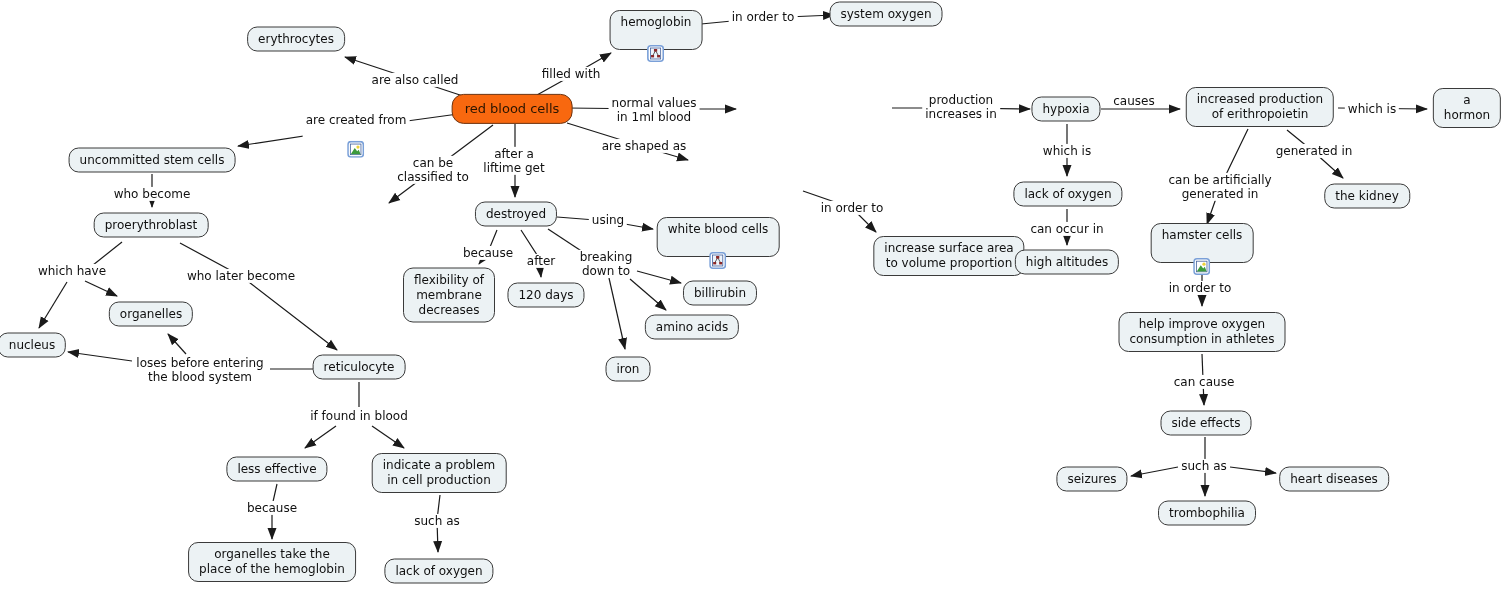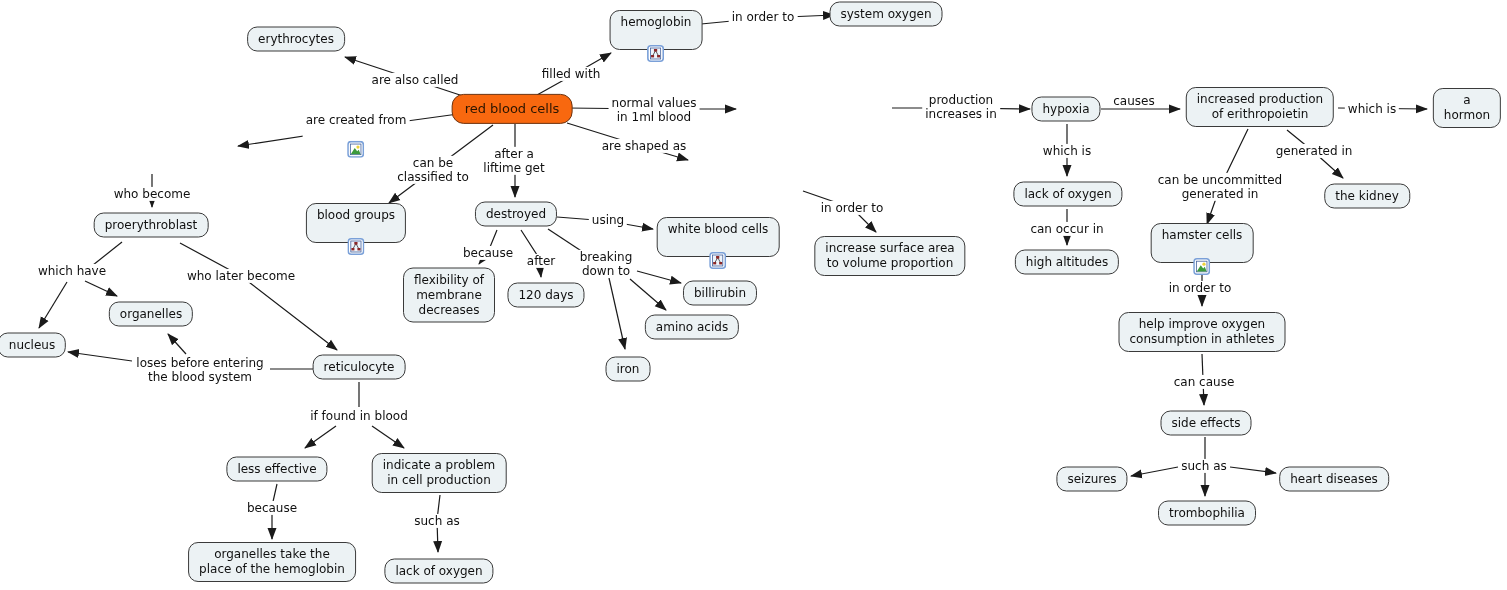--- a/index.html
+++ b/index.html
@@ -120,21 +120,21 @@
   <div class="llabel" style="left:272px;top:508px"><span>because</span></div>
   <div class="llabel" style="left:437px;top:521px"><span>such as</span></div>
   <div class="llabel" style="left:488px;top:253px"><span>because</span></div>
   <div class="llabel" style="left:541px;top:261px"><span>after</span></div>
   <div class="llabel" style="left:608px;top:220px"><span>using</span></div>
   <div class="llabel" style="left:606px;top:264px"><span>breaking
 down to</span></div>
   <div class="llabel" style="left:852px;top:208px"><span>in order to</span></div>
   <div class="llabel" style="left:1067px;top:151px"><span>which is</span></div>
   <div class="llabel" style="left:1067px;top:229px"><span>can occur in</span></div>
-  <div class="llabel" style="left:1220px;top:187px"><span>can be uncommitted
+  <div class="llabel" style="left:1220px;top:187px"><span>can be artificially
 generated in</span></div>
   <div class="llabel" style="left:1314px;top:151px"><span>generated in</span></div>
   <div class="llabel" style="left:1200px;top:288px"><span>in order to</span></div>
   <div class="llabel" style="left:1204px;top:382px"><span>can cause</span></div>
   <div class="llabel" style="left:1204px;top:466px"><span>such as</span></div>
 
   <div class="node" style="left:296px;top:39px"><span>erythrocytes</span></div>
 
   <div class="node" style="left:656px;top:30px"><span>hemoglobin</span>
     <span class="res-icon"><svg viewBox="0 0 17 17">
@@ -151,36 +151,22 @@
           </g>
         </svg></span>
   </div>
 
   <div class="node" style="left:886px;top:14px"><span>system oxygen</span></div>
   <div class="node root" style="left:512px;top:109px"><span>red blood cells</span></div>
   <div class="node" style="left:1066px;top:109px"><span>hypoxia</span></div>
   <div class="node" style="left:1260px;top:107px"><span>increased production
 of erithropoietin</span></div>
   <div class="node" style="left:1467px;top:108px"><span>a hormon</span></div>
-
-  <div class="node" style="left:356px;top:223px"><span>blood groups</span>
-    <span class="res-icon"><svg viewBox="0 0 17 17">
-          <rect x="0.8" y="0.8" width="15.4" height="15.4" rx="3" fill="#fff" stroke="#7aa0d8" stroke-width="1.6"></rect>
-          <rect x="3.4" y="3" width="10.2" height="11" fill="#eef4fb" stroke="#44629c" stroke-width="0.8"></rect>
-          <g stroke="#333" stroke-width="0.8">
-            <line x1="8.5" y1="5.5" x2="5.5" y2="11"></line>
-            <line x1="8.5" y1="5.5" x2="11.5" y2="11"></line>
-          </g>
-          <g fill="#8b2727">
-            <rect x="6.9" y="4" width="3.2" height="2.6"></rect>
-            <rect x="4" y="10" width="3" height="2.4"></rect>
-            <rect x="10" y="10" width="3" height="2.4"></rect>
-          </g>
-        </svg></span>
-  </div>
+  <div class="node" style="left:152px;top:160px"><span>uncommitted stem cells</span></div>
+
 
   <div class="node" style="left:151px;top:225px"><span>proerythroblast</span></div>
   <div class="node" style="left:151px;top:314px"><span>organelles</span></div>
   <div class="node" style="left:32px;top:345px"><span>nucleus</span></div>
   <div class="node" style="left:359px;top:367px"><span>reticulocyte</span></div>
   <div class="node" style="left:516px;top:214px"><span>destroyed</span></div>
   <div class="node" style="left:449px;top:295px"><span>flexibility of
 membrane
 decreases</span></div>
   <div class="node" style="left:546px;top:295px"><span>120 days</span></div>
@@ -199,21 +185,21 @@
             <rect x="10" y="10" width="3" height="2.4"></rect>
           </g>
         </svg></span>
   </div>
 
   <div class="node" style="left:720px;top:293px"><span>billirubin</span></div>
   <div class="node" style="left:692px;top:327px"><span>amino acids</span></div>
   <div class="node" style="left:628px;top:369px"><span>iron</span></div>
 
 
-  <div class="node" style="left:890px;top:256px"><span>increase surface area
+  <div class="node" style="left:949px;top:256px"><span>increase surface area
 to volume proportion</span></div>
   <div class="node" style="left:1068px;top:194px"><span>lack of oxygen</span></div>
   <div class="node" style="left:1067px;top:262px"><span>high altitudes</span></div>
 
   <div class="node" style="left:1202px;top:243px"><span>hamster cells</span>
     <span class="res-icon"><svg viewBox="0 0 17 17">
           <rect x="0.8" y="0.8" width="15.4" height="15.4" rx="3" fill="#fff" stroke="#7aa0d8" stroke-width="1.6"></rect>
           <rect x="3.2" y="3.2" width="10.6" height="10.6" fill="#fff" stroke="#44629c" stroke-width="0.8"></rect>
           <circle cx="10.8" cy="6.2" r="1.6" fill="#edd23a"></circle>
           <path d="M3.6 13.4 L7.6 7.2 L10 10.4 L11.6 8.8 L13.4 13.4 Z" fill="#3c9a3c"></path>

